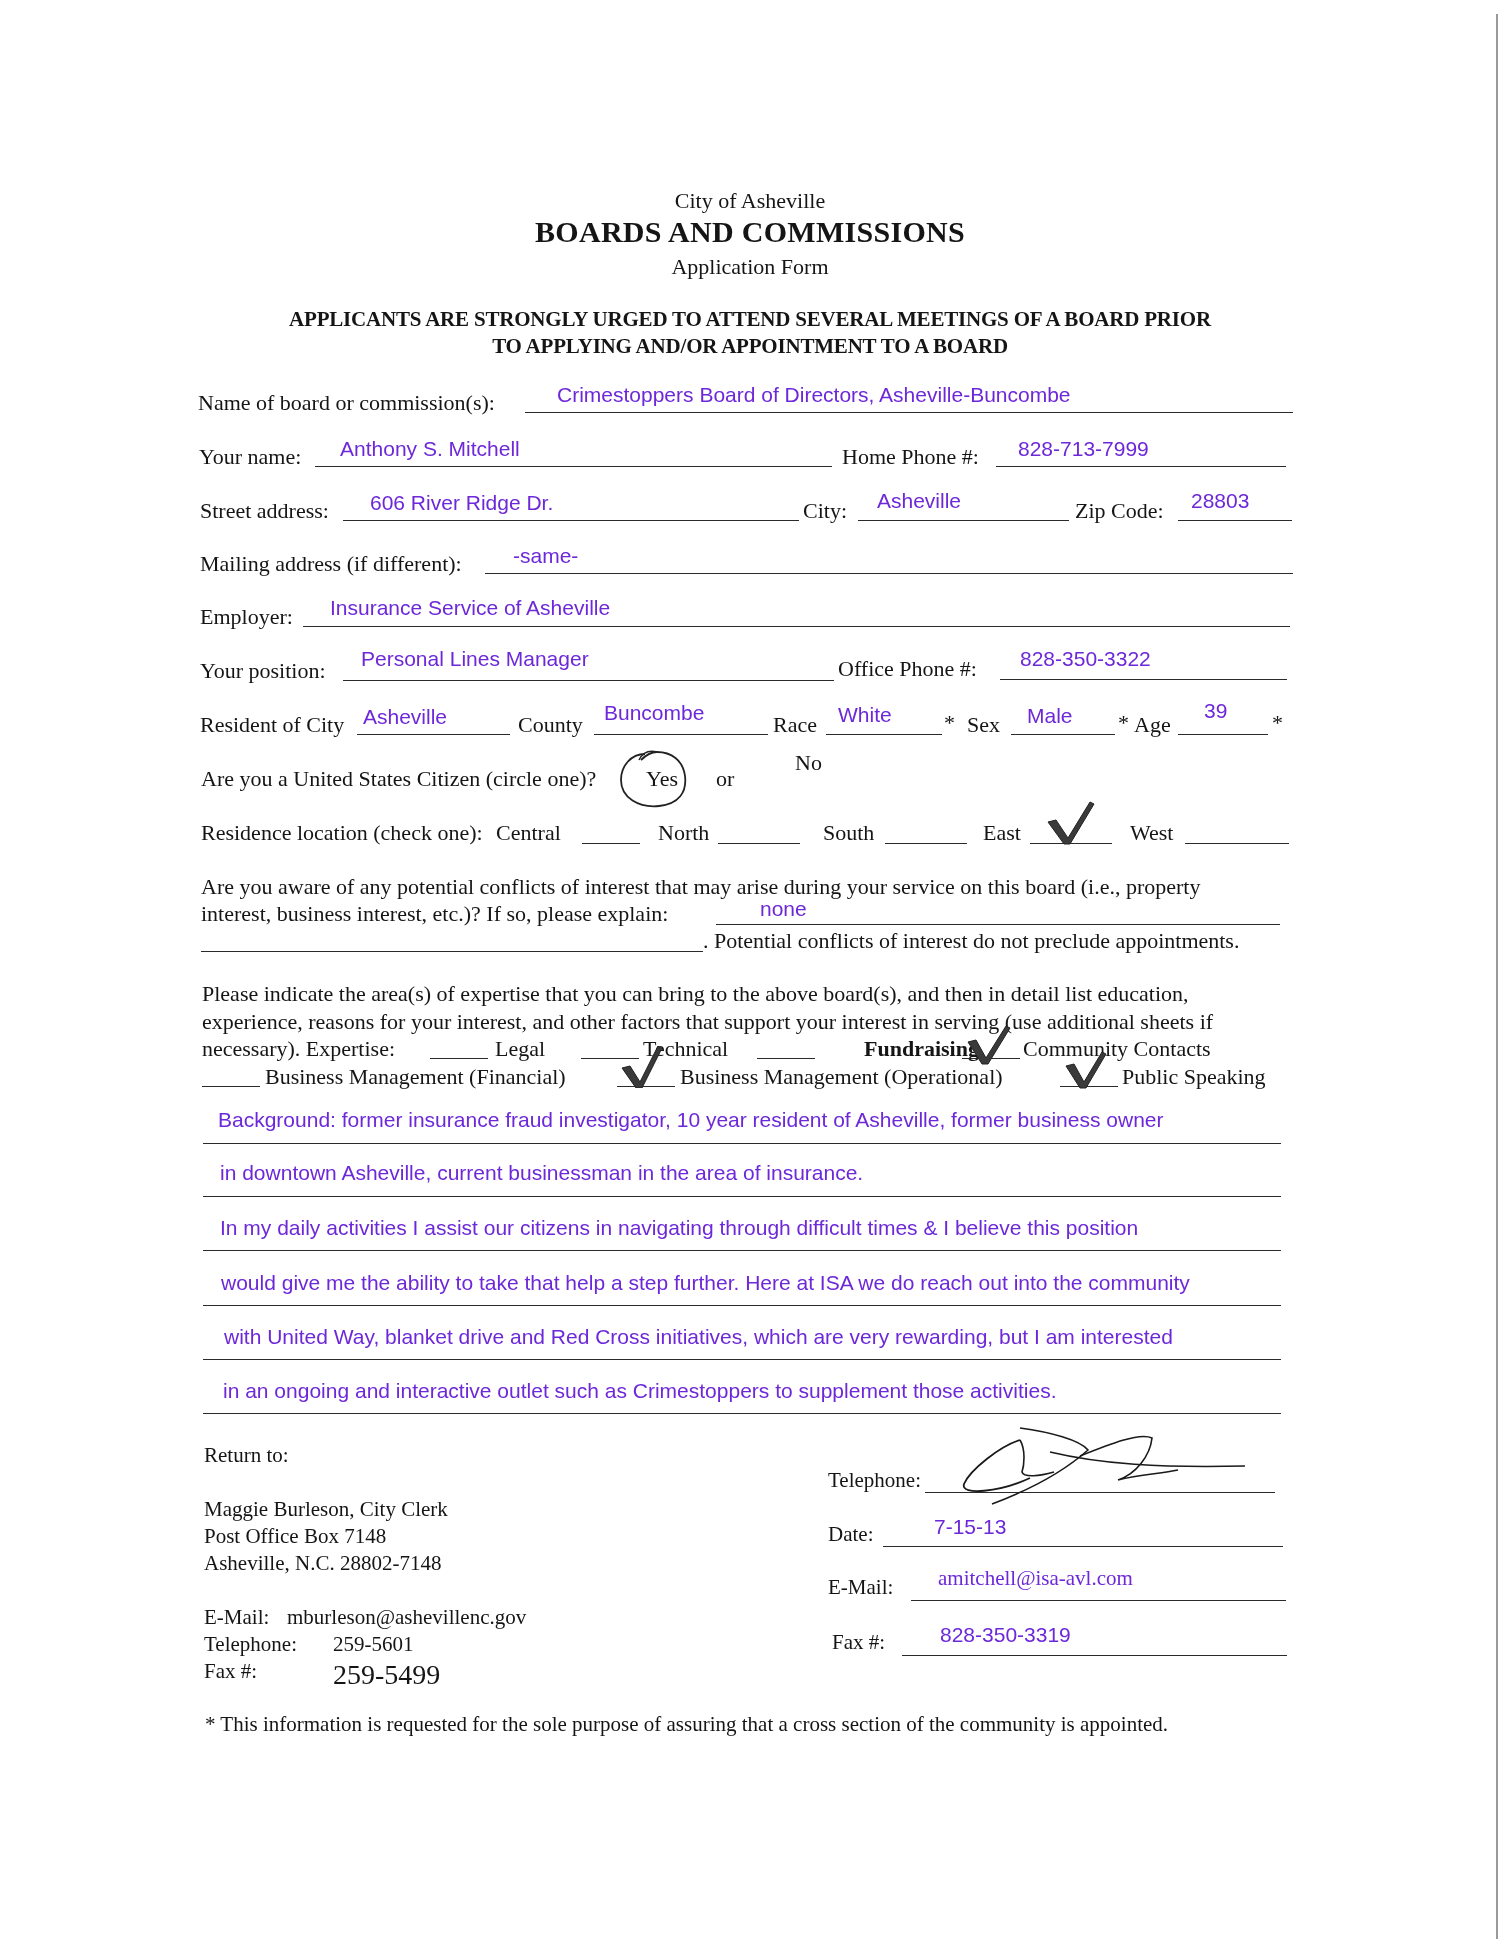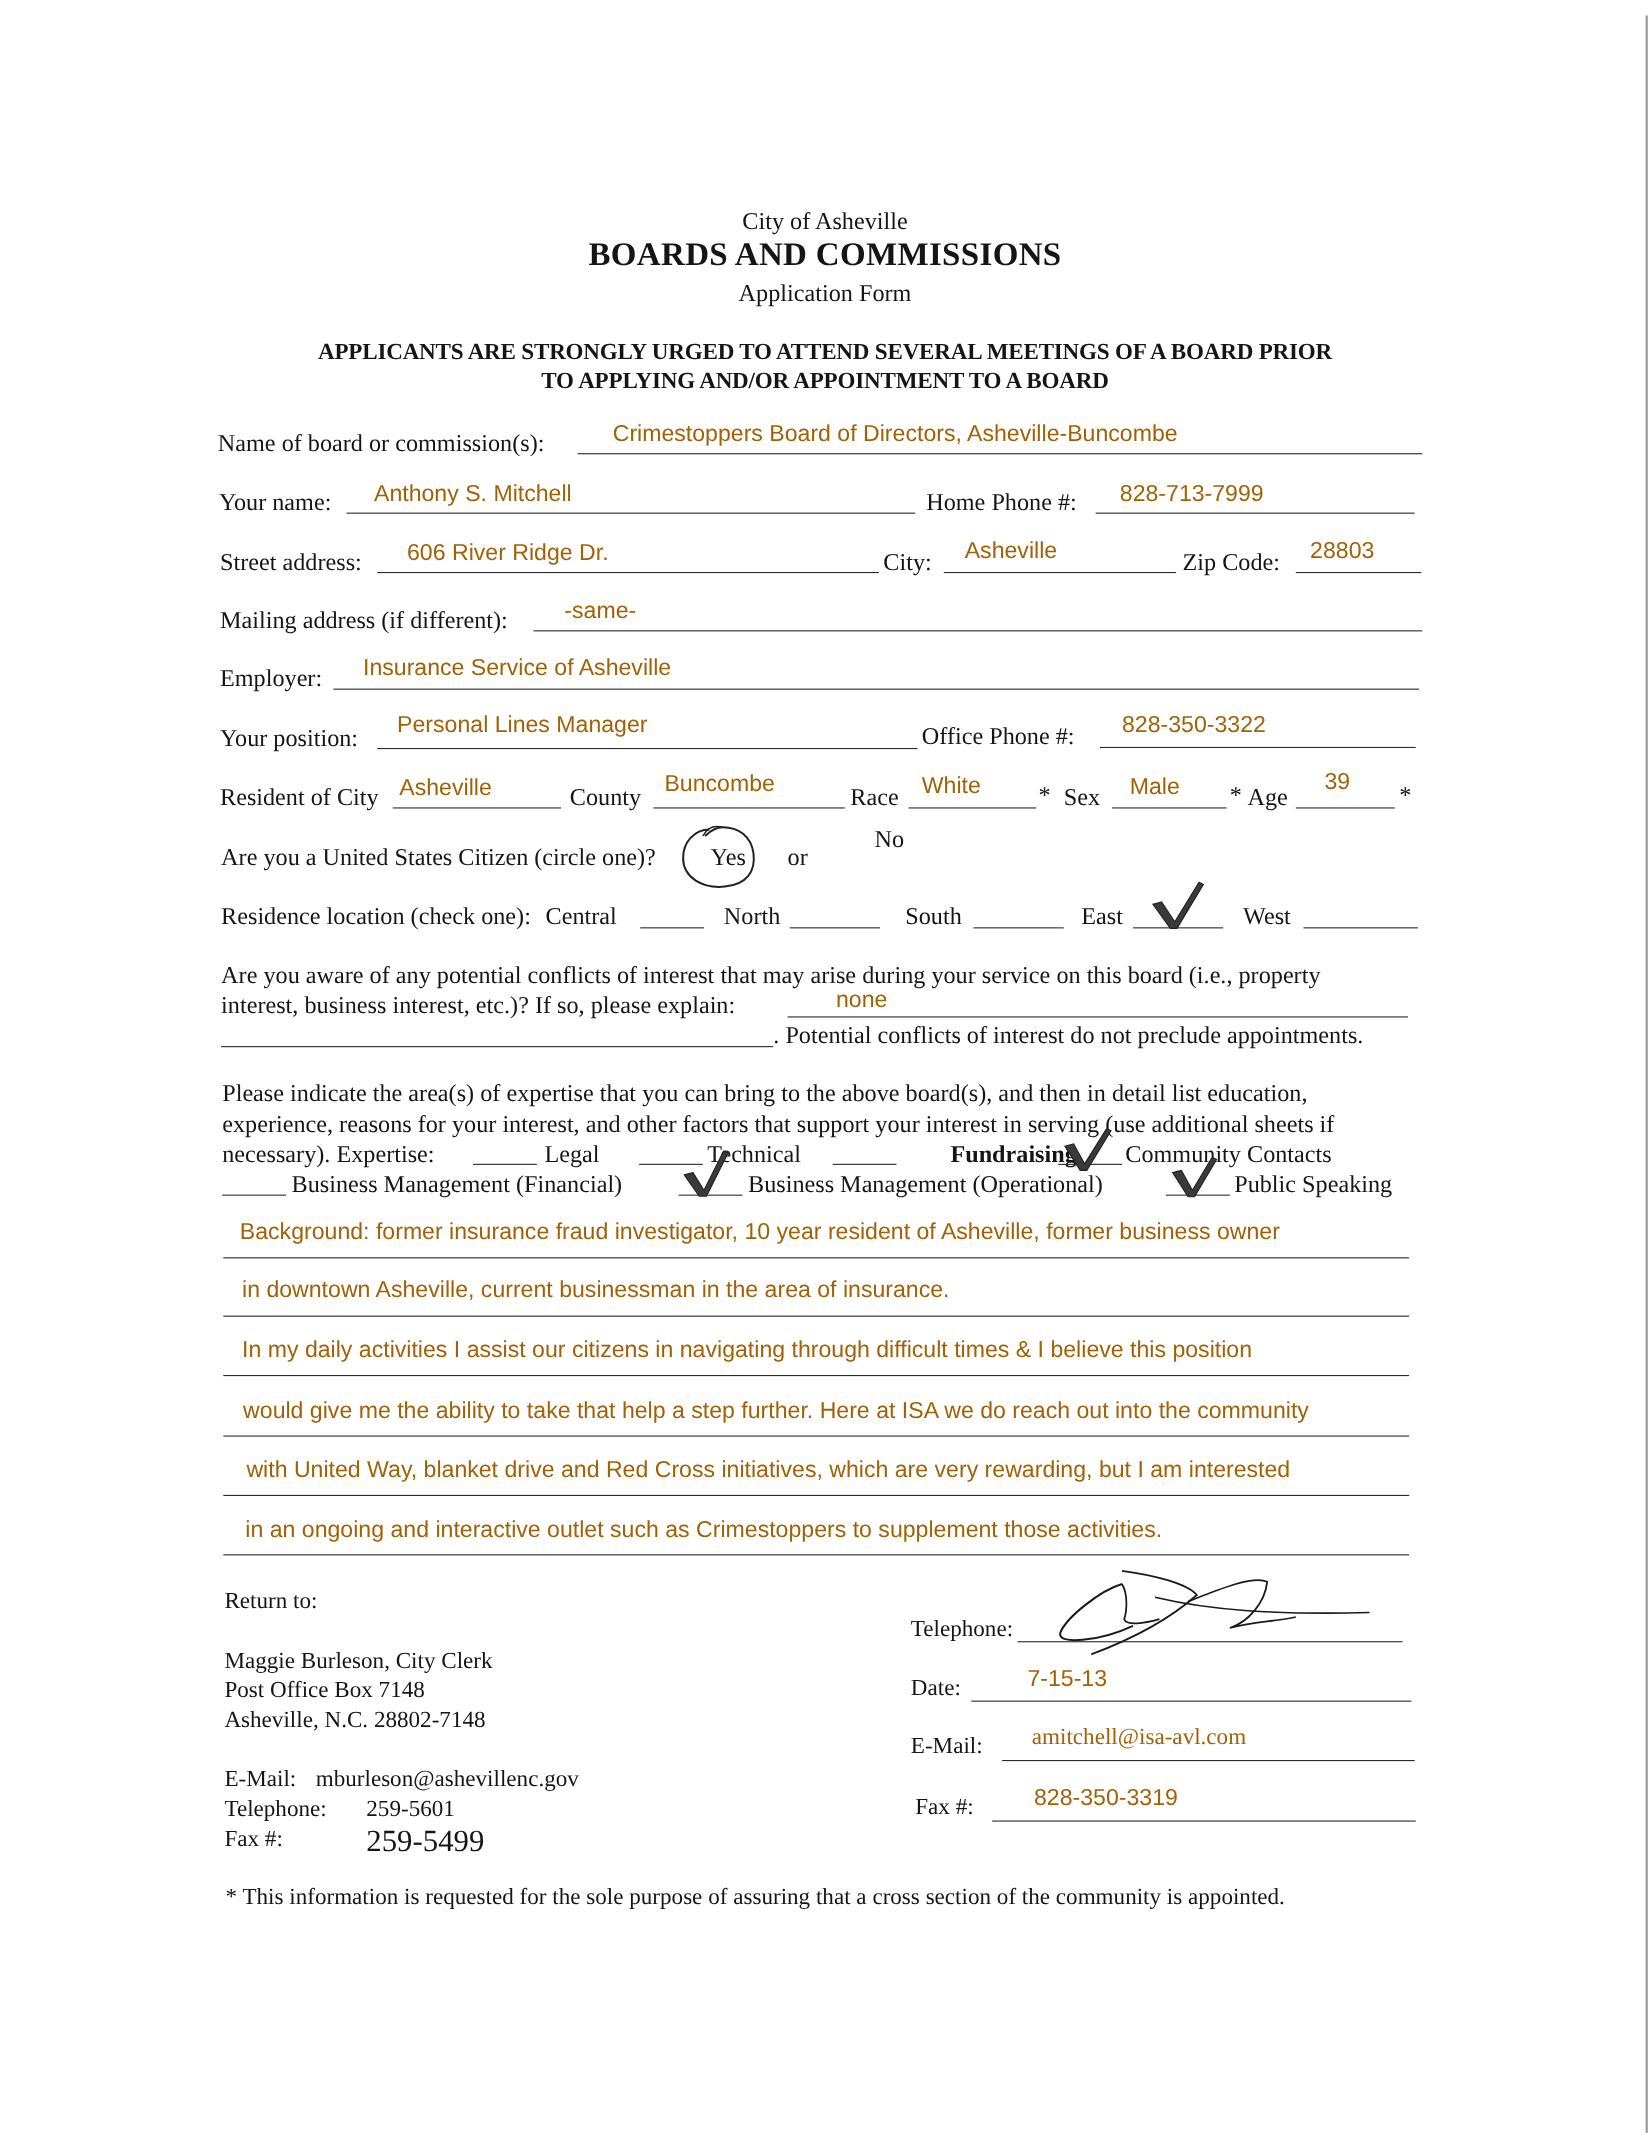--- a/index.html
+++ b/index.html
@@ -1,20 +1,20 @@
 <!DOCTYPE html>
 <html><head>
 <meta charset="utf-8">
 <style>
   html, body { margin:0; padding:0; background:#ffffff; }
   body { width:1500px; height:1941px; position:relative; overflow:hidden;
          font-family:"Liberation Serif", "DejaVu Serif", serif; color:#111; }
   .abs { position:absolute; white-space:nowrap; }
   .serif { font-family:"Liberation Serif", "DejaVu Serif", serif; font-size:22px; color:#151515; }
-  .sans { font-family:"Liberation Sans", "DejaVu Sans", sans-serif; font-size:21px; color:#a16207; }
+  .sans { font-family:"Liberation Sans", "DejaVu Sans", sans-serif; font-size:21px; color:#6d28d9; }
   .rule { position:absolute; height:0; border-top:1.6px solid #2a2a2a; }
   .hdr-small { font-size:22px; }
   .hdr-big { font-size:30px; font-weight:bold; letter-spacing:0.3px; }
   .urge { font-size:21px; font-weight:bold; text-decoration-thickness:2px; text-underline-offset:3px; letter-spacing:-0.2px; }
   .edge { position:absolute; left:1496px; top:14px; width:2px; height:1925px; background:#9a9a9a; }
   .check svg, .circle svg, .sig svg { display:block; }
   .center { left:0; width:1500px; text-align:center; }
 </style>
 </head>
 <body>

